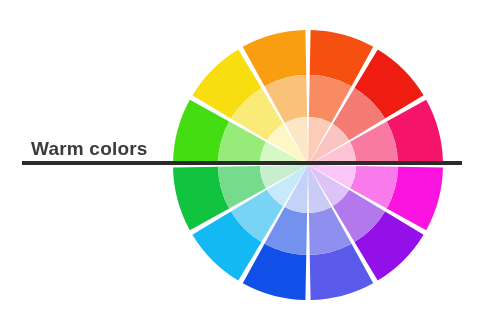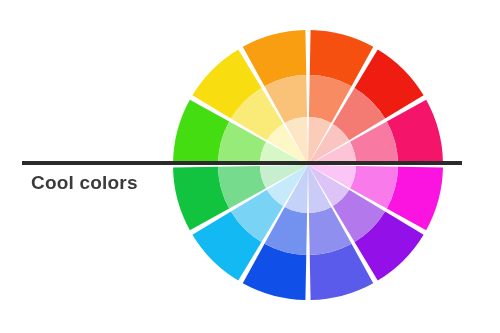--- a/index.html
+++ b/index.html
@@ -71,16 +71,16 @@
         <path d="M 230.93596238597047 118.51200040200224 A 90 90 0 0 1 261.51200040200223 87.93596238597047 L 283.2064002144012 123.89917993918425 A 48 48 0 0 0 266.89917993918425 140.20640021440119 Z" fill="#FAEB79"></path>
         <path d="M 266.89917993918425 140.20640021440119 A 48 48 0 0 1 283.2064002144012 123.89917993918425 L 308 165 Z" fill="#FDF7C5"></path>
         <path d="M 242.7568782605747 46.81228885499759 A 135 135 0 0 1 305.4083452760418 30.02487886357804 L 306.2722301840279 75.01658590905203 A 90 90 0 0 0 264.5045855070498 86.20819256999839 Z" fill="#F99E11"></path>
         <path d="M 264.5045855070498 86.20819256999839 A 90 90 0 0 1 306.2722301840279 75.01658590905203 L 307.07852276481486 117.00884581816108 A 48 48 0 0 0 284.8024456037599 122.97770270399914 Z" fill="#FAC278"></path>
         <path d="M 284.8024456037599 122.97770270399914 A 48 48 0 0 1 307.07852276481486 117.00884581816108 L 308 165 Z" fill="#FDE6C5"></path>
       </g>
   </svg>
 
   <div id="divider"></div>
 
+  <div class="label" id="warm-label">Warm colors</div>
 
-  <div class="label" id="cool-label">Cool colors</div>
 
 </div>
 
 </body></html>

